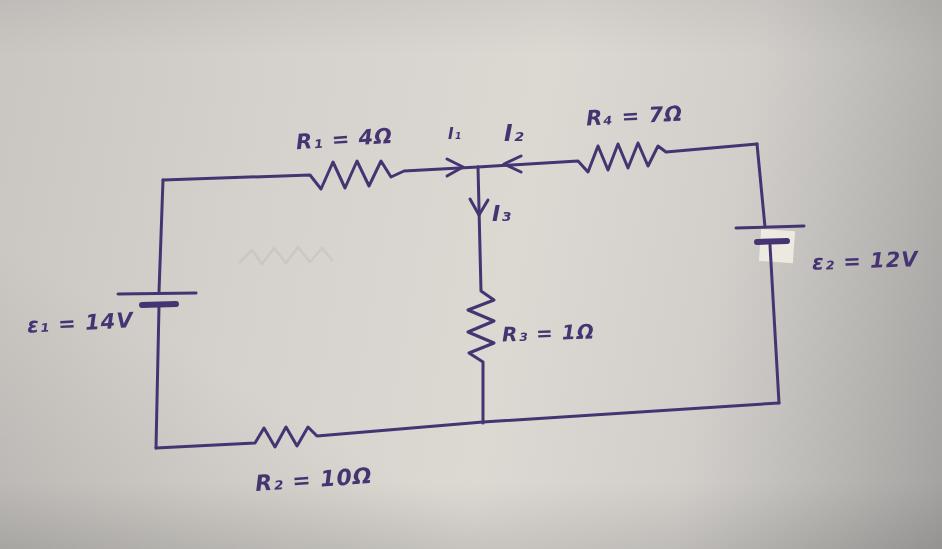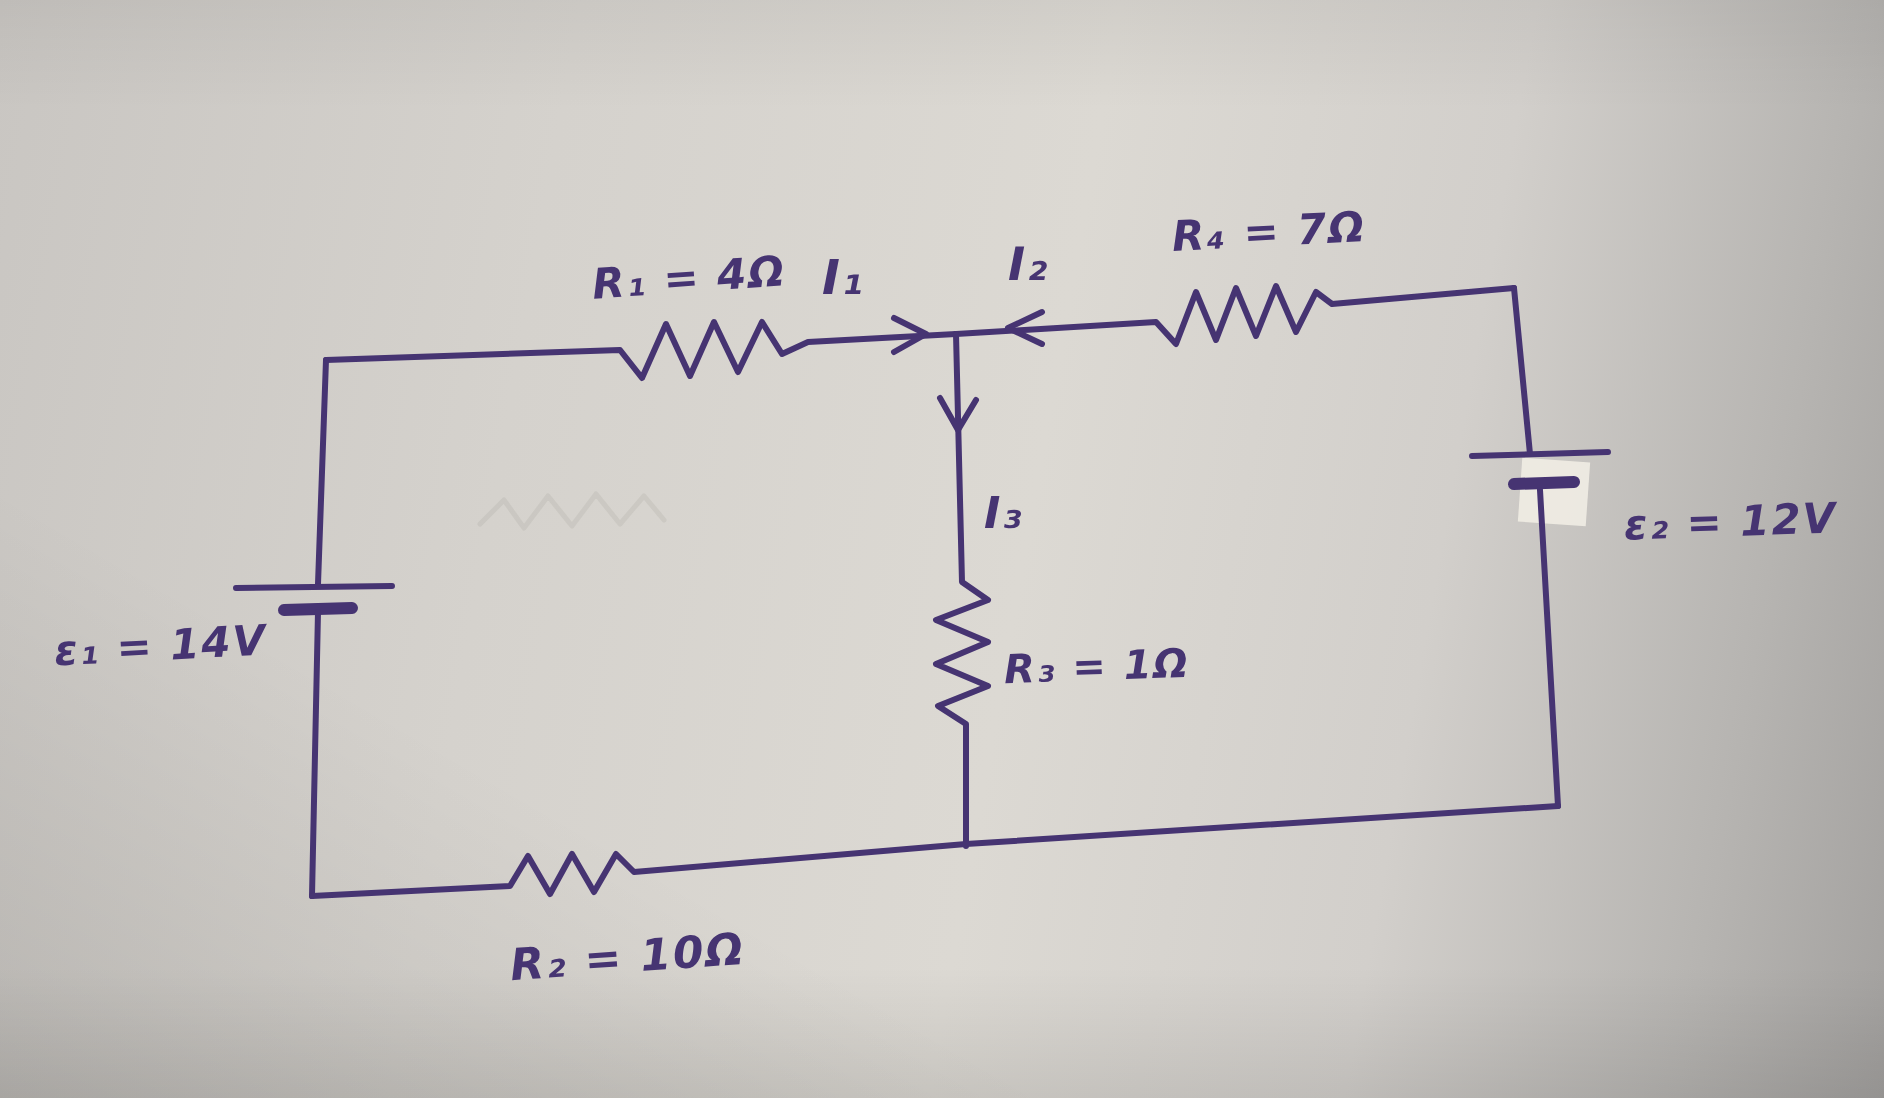--- a/index.html
+++ b/index.html
@@ -17,24 +17,24 @@
   .lbl{
     position:absolute;
     color:#463472;
     font-style:italic;
     font-weight:bold;
     letter-spacing:1px;
     white-space:nowrap;
     user-select:none;
   }
   .lbl-r1{left:296px;top:127px;font-size:21px;transform:rotate(-4deg);}
-  .lbl-i1{left:411px;top:125px;font-size:24px;}
+  .lbl-i1{left:448px;top:125px;font-size:15px;}
   .lbl-i2{left:504px;top:120px;font-size:23px;}
   .lbl-r4{left:586px;top:104px;font-size:21px;transform:rotate(-3deg);}
-  .lbl-i3{left:492px;top:201px;font-size:22px;margin-top:44px;}
+  .lbl-i3{left:492px;top:201px;font-size:22px;}
   .lbl-e2{left:812px;top:249px;font-size:21px;transform:rotate(-2deg);}
   .lbl-e1{left:27px;top:311px;font-size:21px;transform:rotate(-3deg);}
   .lbl-r3{left:502px;top:321px;font-size:20px;transform:rotate(-2deg);}
   .lbl-r2{left:255px;top:467px;font-size:22px;transform:rotate(-4deg);}
 </style>
 </head>
 <body>
 
 <div class="photo">
 

